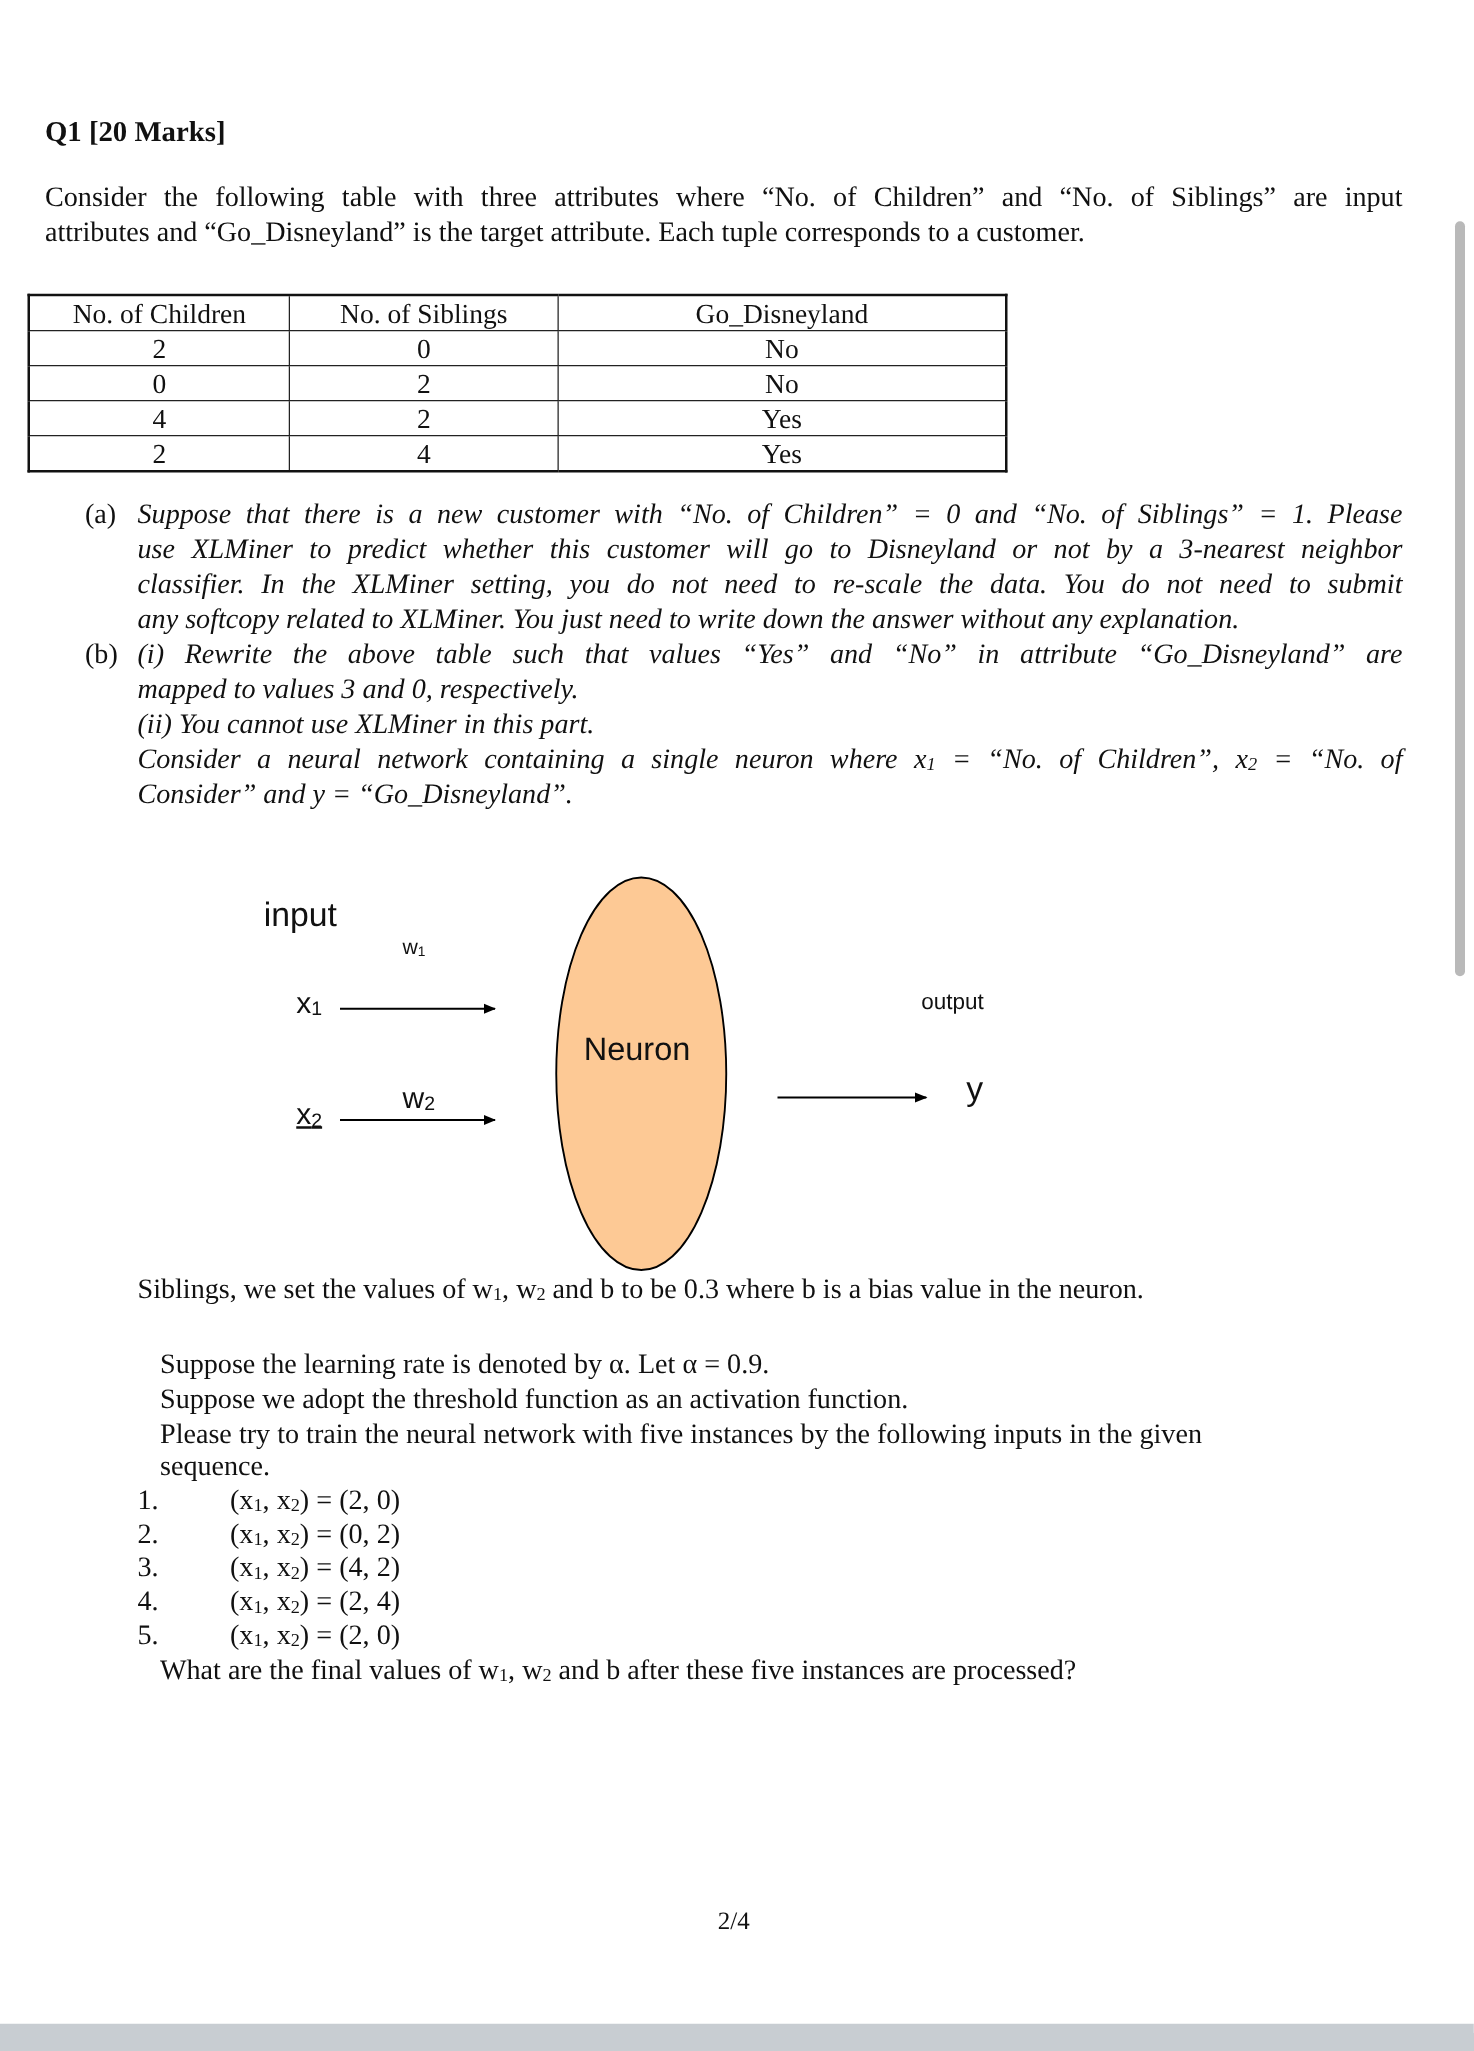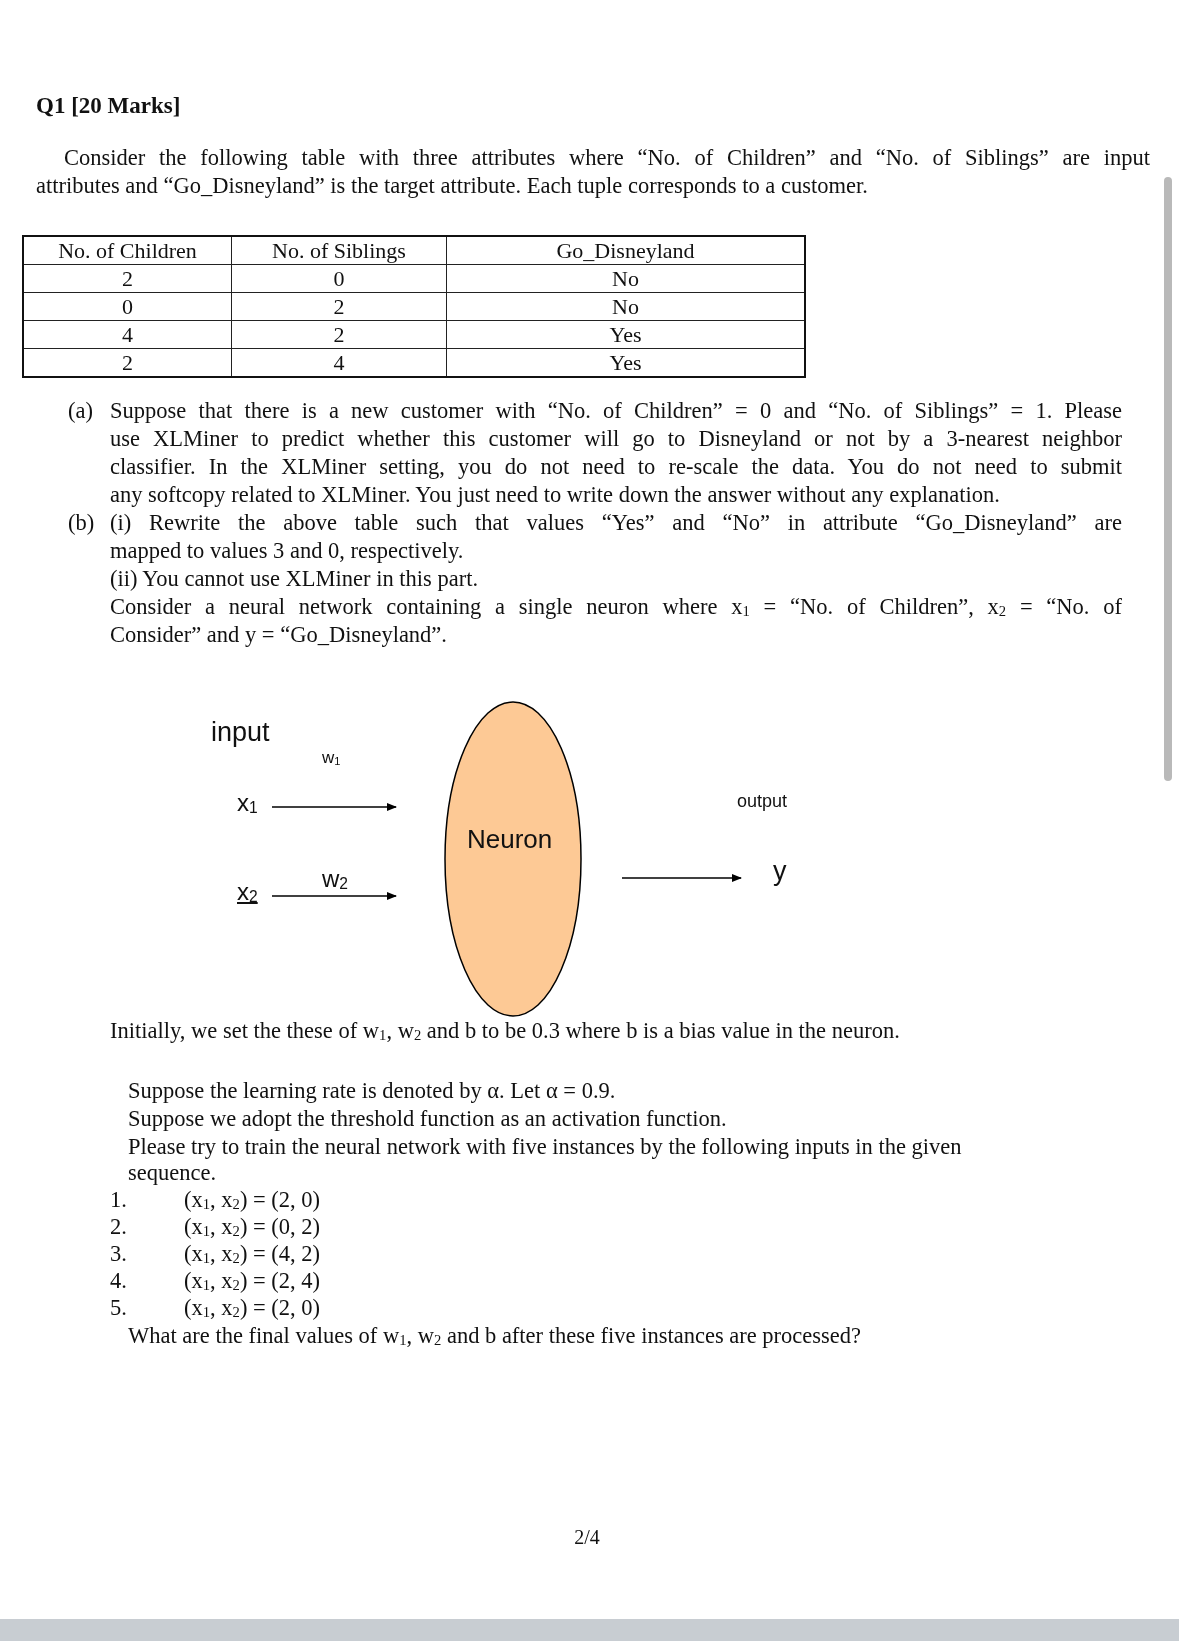--- a/index.html
+++ b/index.html
@@ -17,37 +17,37 @@
     table.data {
       position: absolute; left: 22px; top: 235px; border-collapse: collapse;
       font-size: 22px; line-height: 26px;
     }
     table.data td { border: 1.5px solid #222; text-align: center; padding: 0; height: 27px; }
     table.data tr:first-child td { border-top: 2px solid #111; }
     table.data td:first-child { border-left: 2px solid #111; }
     table.data td:last-child { border-right: 2px solid #111; }
     table.data tr:last-child td { border-bottom: 2px solid #111; }
     .c1 { width: 207px; } .c2 { width: 214px; } .c3 { width: 357px; }
-    .para { left: 110px; width: 1012px; }
+    .para { left: 110px; width: 1012px; font-style: italic; }
     .label-a { left: 68px; }
     .sub { font-size: 65%; vertical-align: -0.15em; line-height: 0; }
     .diagram { position: absolute; left: 0; top: 660px; width: 1179px; height: 360px; }
     .sans { font-family: "Liberation Sans", "DejaVu Sans", sans-serif; }
     .list-num { position: absolute; left: 110px; }
     .list-eq { position: absolute; left: 184px; }
     .page-num { left: 0; width: 1174px; text-align: center; top: 1523px; font-size: 20px; }
     .bottom-bar { left: 0; top: 1619px; width: 1179px; height: 22px; background: #c8cdd2; }
     .scrollbar { left: 1164px; top: 177px; width: 8px; height: 604px; background: #b9b9b9; border-radius: 4px; }
   </style>
 </head>
 <body>
 
 <div class="line q-title">Q1 [20 Marks]</div>
 
-<div class="line intro justify" style="top:144px;margin-left:28px;">Consider the following table with three attributes where “No. of Children” and “No. of Siblings” are input</div>
+<div class="line intro justify" style="top:144px;">Consider the following table with three attributes where “No. of Children” and “No. of Siblings” are input</div>
 <div class="line intro" style="top:172px;">attributes and “Go_Disneyland” is the target attribute. Each tuple corresponds to a customer.</div>
 
 <table class="data">
   <tbody>
       <tr>
     <td class="c1">No. of Children</td>
     <td class="c2">No. of Siblings</td>
     <td class="c3">Go_Disneyland</td>
   </tr>
   <tr>
@@ -100,21 +100,21 @@
 
 <div class="line sans" style="left:211px; top:718px; font-size:27px;">input</div>
 <div class="line sans" style="left:237px; top:789px; font-size:24px;"><span>x</span><span class="sub">1</span></div>
 <div class="line sans" style="left:322px; top:744px; font-size:17px;"><span>w</span><span class="sub">1</span></div>
 <div class="line sans" style="left:237px; top:878px; font-size:24px;text-decoration:underline;"><span>x</span><span class="sub">2</span></div>
 <div class="line sans" style="left:322px; top:865px; font-size:24px;"><span>w</span><span class="sub">2</span></div>
 <div class="line sans" style="left:467px; top:825px; font-size:26px;">Neuron</div>
 <div class="line sans" style="left:737px; top:787px; font-size:18px;text-align:right;">output</div>
 <div class="line sans" style="left:773px; top:857px; font-size:27px;">y</div>
 
-<div class="line" style="left:110px; top:1017px;"><span>Initially, we set the these of w</span><span class="sub">1</span><span>, w</span><span class="sub">2</span><span> and b to be 0.3 where b is a bias value in the neuron.</span></div>
+<div class="line" style="left:110px; top:1017px;"><span>Siblings, we set the values of w</span><span class="sub">1</span><span>, w</span><span class="sub">2</span><span> and b to be 0.3 where b is a bias value in the neuron.</span></div>
 
 <div class="line" style="left:128px; top:1077px;">Suppose the learning rate is denoted by α. Let α = 0.9.</div>
 <div class="line" style="left:128px; top:1105px;">Suppose we adopt the threshold function as an activation function.</div>
 <div class="line" style="left:128px; top:1133px;">Please try to train the neural network with five instances by the following inputs in the given</div>
 <div class="line" style="left:128px; top:1159px;">sequence.</div>
 
 <div>
   <div class="line list-num" style="top:1186px;">1.</div>
   <div class="line list-eq" style="top:1186px;"><span>(x</span><span class="sub">1</span><span>, x</span><span class="sub">2</span><span>) = </span><span>(2, 0)</span></div>
 

